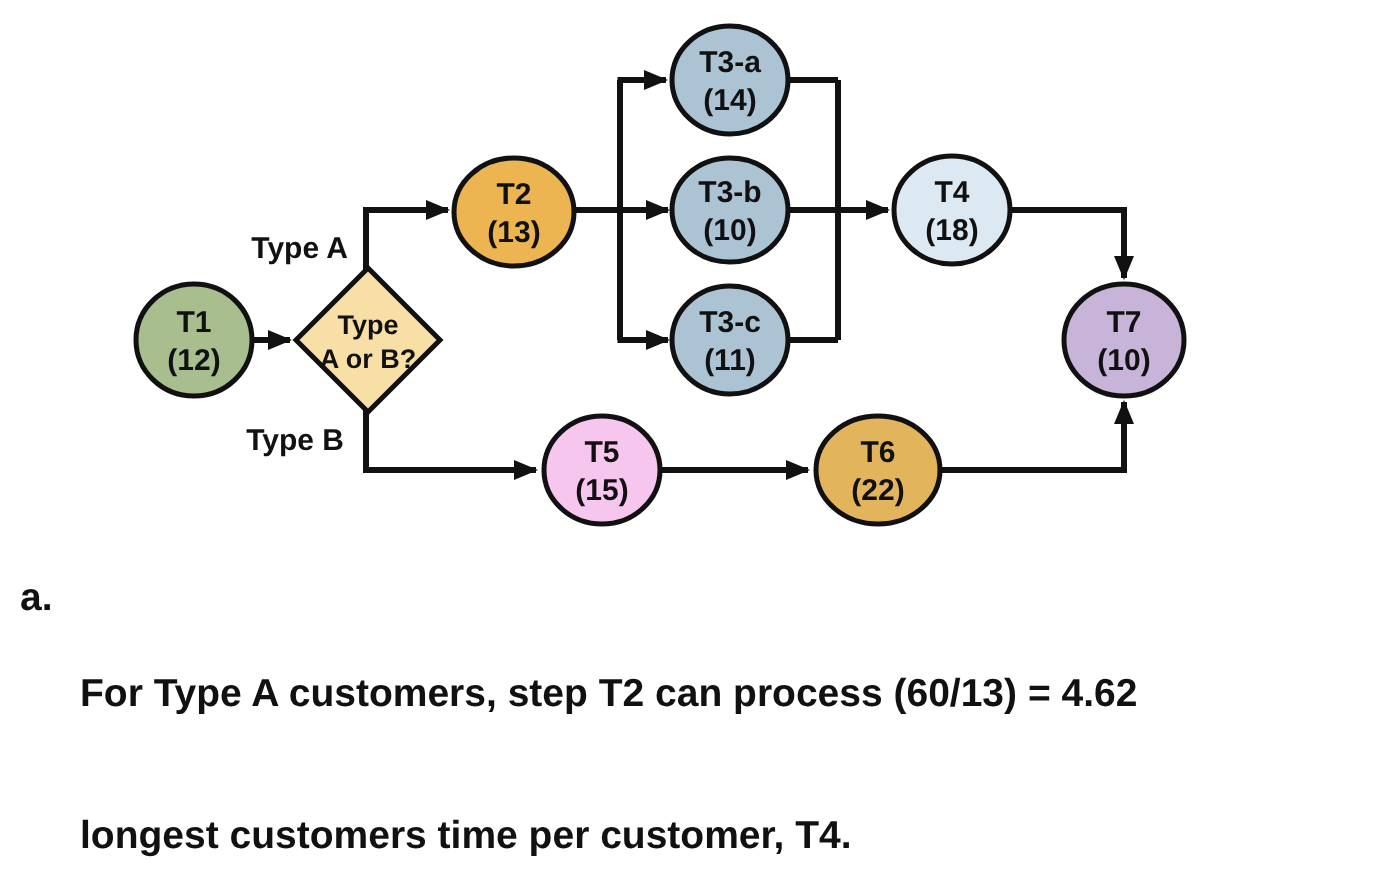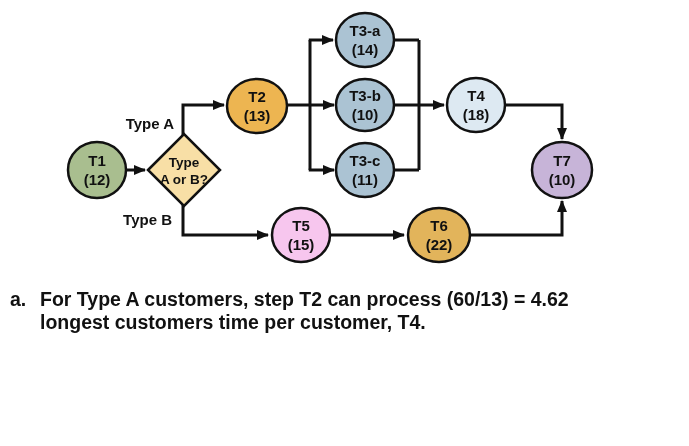--- a/index.html
+++ b/index.html
@@ -70,20 +70,21 @@
   }
   .answer-marker {
     width: 30px;
     flex: 0 0 30px;
   }
   .answer-lines {
     flex: 1;
   }
   .answer-line {
     white-space: nowrap;
+    margin-top: 48px;
   }
 </style>
 </head>
 <body>
 
 <svg id="flow-svg" width="689" height="280" viewBox="0 0 689 280" xmlns="http://www.w3.org/2000/svg">
   <defs>
     <marker id="arrow" markerUnits="userSpaceOnUse" markerWidth="13" markerHeight="11" refX="11" refY="5" orient="auto">
       <path d="M0,0 L12,5 L0,10 Z" fill="#111111"></path>
     </marker>

